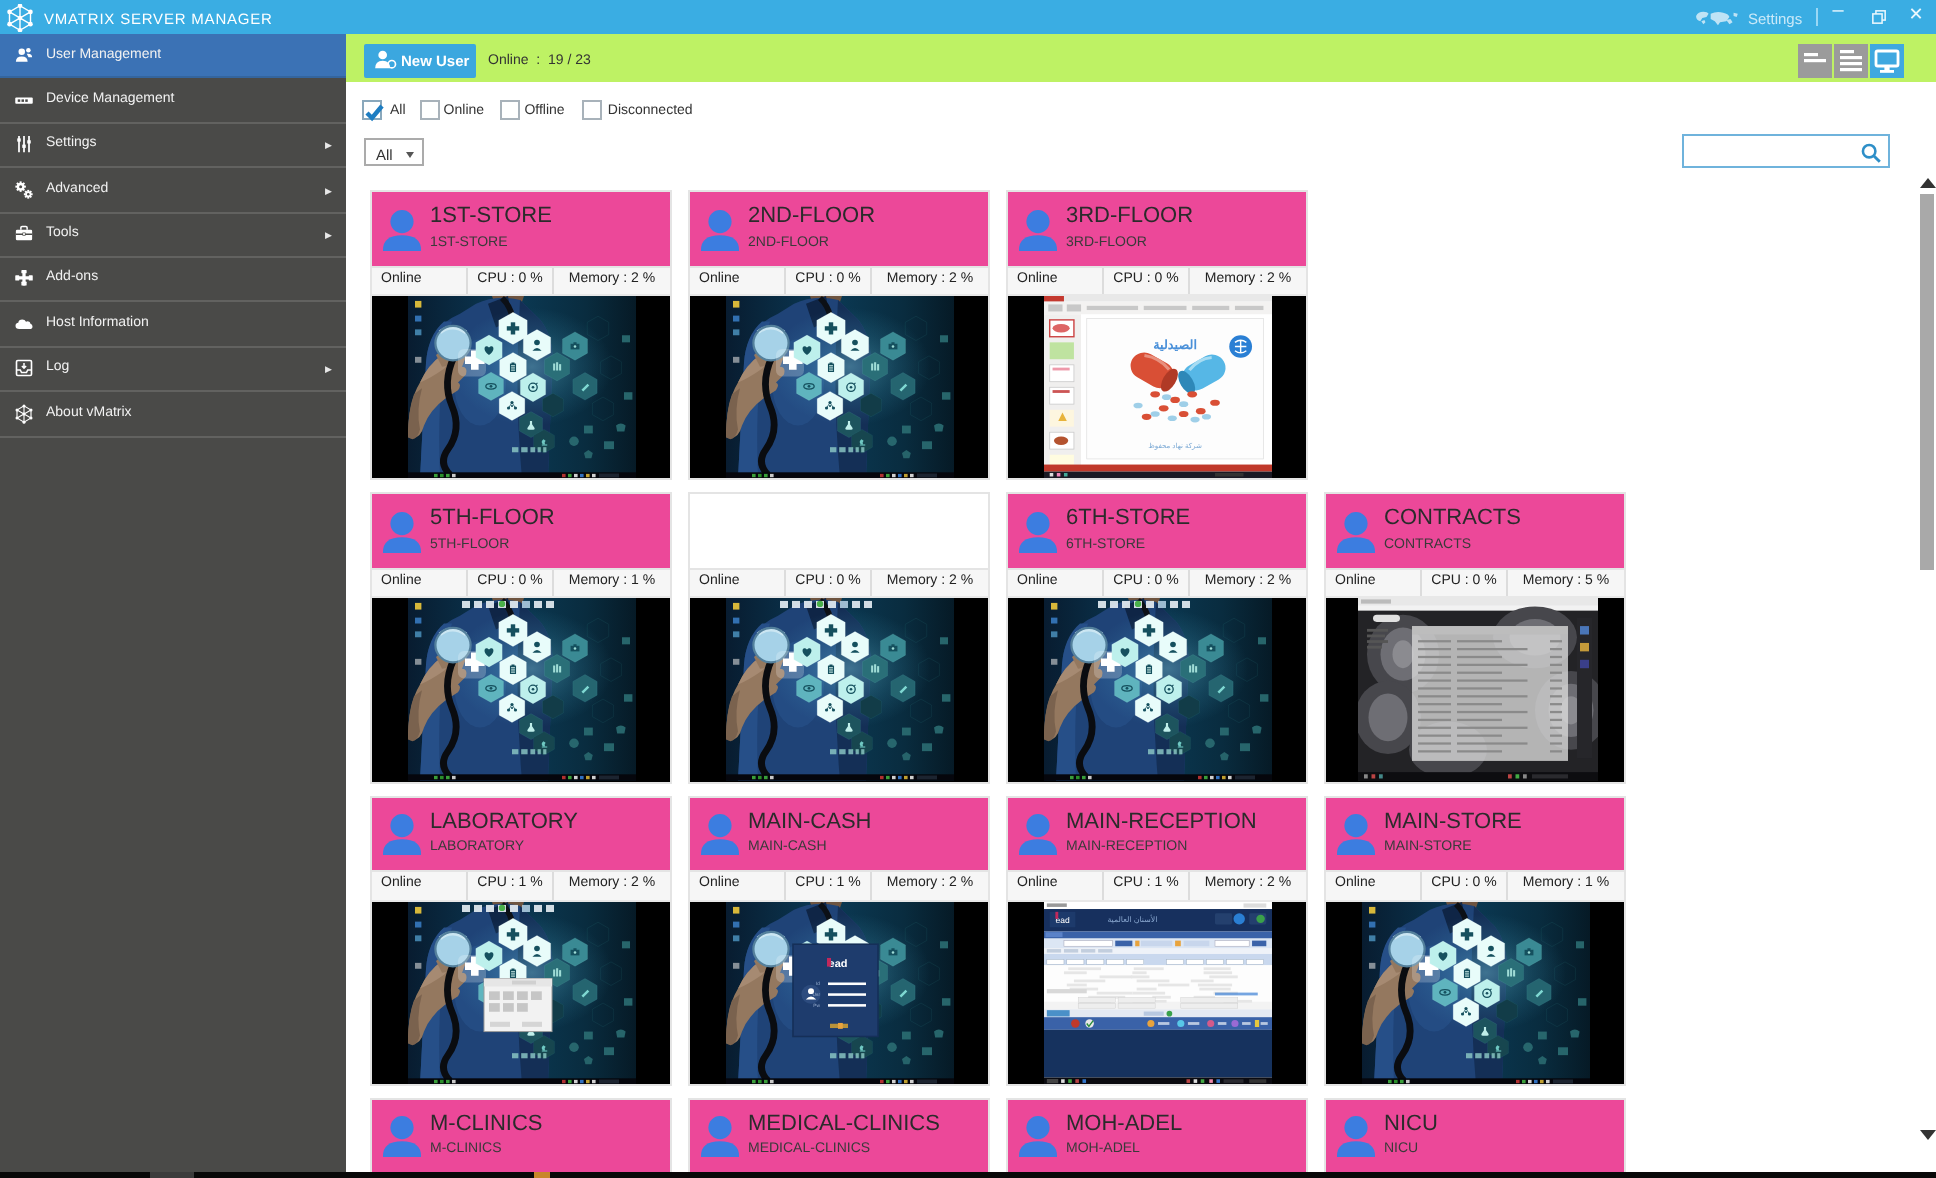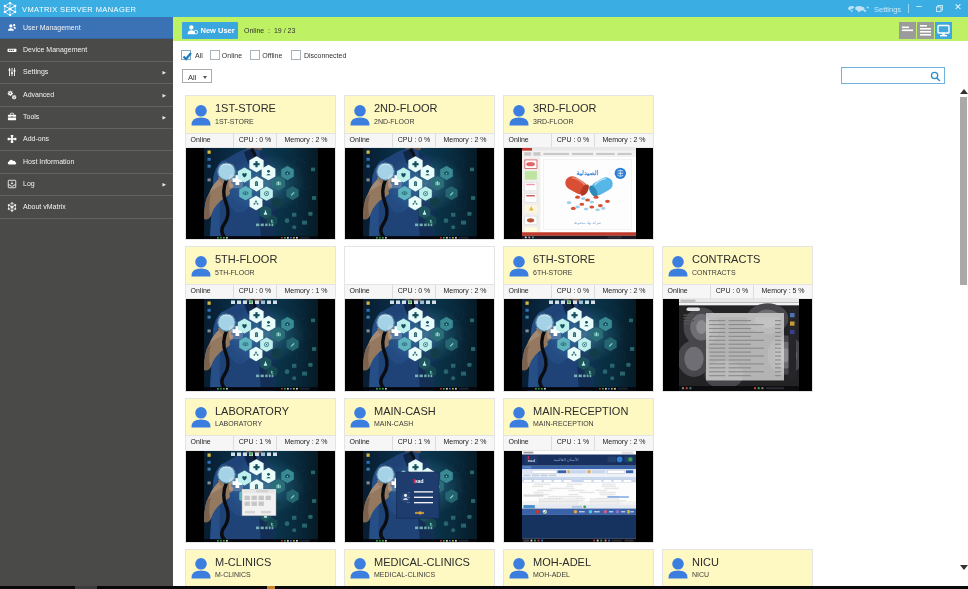--- a/index.html
+++ b/index.html
@@ -43,21 +43,21 @@
 #cb3 { left:77.2px; }
 #cb4 { left:118.1px; }
 #dropdown { position:absolute; left:9px; top:28px; width:30px; height:14px; border:1px solid #ababab; background:#fff; }
 #dropdown span { position:absolute; left:5px; top:3px; font-size:7.5px; color:#333; }
 #dropdown i { position:absolute; right:4px; top:5.5px; width:0; height:0; border-left:2.8px solid transparent; border-right:2.8px solid transparent; border-top:3.5px solid #555; }
 #searchbox { position:absolute; left:668px; top:50px; width:104px; height:17px; border:1px solid #6fb3dc; background:#fff; }
 #searchbox svg { position:absolute; right:3px; top:2.5px; width:11px; height:11px; }
 
 
 .card { position:absolute; width:151px; height:145.3px; background:#fff; border:1px solid #e4e4e4; overflow:hidden; }
-.chead { position:absolute; left:0; top:0; width:149px; height:36.5px; background:#fef9c3; }
+.chead { position:absolute; left:0; top:0; width:149px; height:36.5px; background:#ec4899; }
 .cperson { position:absolute; left:3px; top:8.5px; width:24px; height:21px; }
 .ctitle { position:absolute; left:29px; top:6px; font-size:11px; color:#2b2b2b; white-space:nowrap; }
 .csub { position:absolute; left:29px; top:21.5px; font-size:7px; color:#3a3a3a; white-space:nowrap; }
 .cstatus { position:absolute; left:0; top:36.5px; width:149px; height:15.5px; background:#f6f6f6; border-top:1px solid #e4e4e4; border-bottom:1px solid #e8e8e8; display:flex; }
 .cstatus div { font-size:7px; color:#222; line-height:12.5px; }
 .cs1 { width:47px; padding-left:4.5px; }
 .cs2 { width:43px; border-left:1px solid #dcdcdc; text-align:center; }
 .cs3 { width:59px; border-left:1px solid #dcdcdc; text-align:center; }
 .cshot { position:absolute; left:0; top:52px; width:149px; height:91.3px; background:#000; }
 .shotimg { position:absolute; left:18px; top:0; width:114px; height:91.3px; }
@@ -1018,20 +1018,39 @@
               <rect x="105" y="126.2" width="2.5" height="2.6" fill="#ddd"></rect>
               <rect x="110" y="126.2" width="2.5" height="2.6" fill="#4a4"></rect>
               <rect x="116" y="126.2" width="2.5" height="2.6" fill="#e8a"></rect>
               <rect x="121" y="126.2" width="2.5" height="2.6" fill="#37c"></rect>
               <rect x="126" y="126.2" width="14" height="2.6" fill="#2a2a30"></rect>
               <rect x="144" y="126.2" width="12" height="2.6" fill="#333"></rect>
             </g>
 </svg>
         </div>
       </div>
+<div class="card" style="left:489px;top:380.6px">
+        <div class="chead">
+  <svg class="cperson" viewBox="0 0 24 21">
+            <use href="#personicon"></use>
+          </svg>
+  <div class="ctitle">MAIN-STORE</div>
+  <div class="csub">MAIN-STORE</div>
+</div>
+        <div class="cstatus">
+          <div class="cs1">Online</div>
+          <div class="cs2">CPU : 0 %</div>
+          <div class="cs3">Memory : 1 %</div>
+        </div>
+<div class="cshot">
+          <svg class="shotimg" viewBox="0 0 114 93" preserveAspectRatio="none">
+            <use href="#medwall"></use>
+          </svg>
+        </div>
+      </div>
 <div class="card" style="left:12px;top:531.9px">
         <div class="chead">
   <svg class="cperson" viewBox="0 0 24 21">
             <use href="#personicon"></use>
           </svg>
   <div class="ctitle">M-CLINICS</div>
   <div class="csub">M-CLINICS</div>
 </div>
       </div>
 <div class="card" style="left:171px;top:531.9px">

